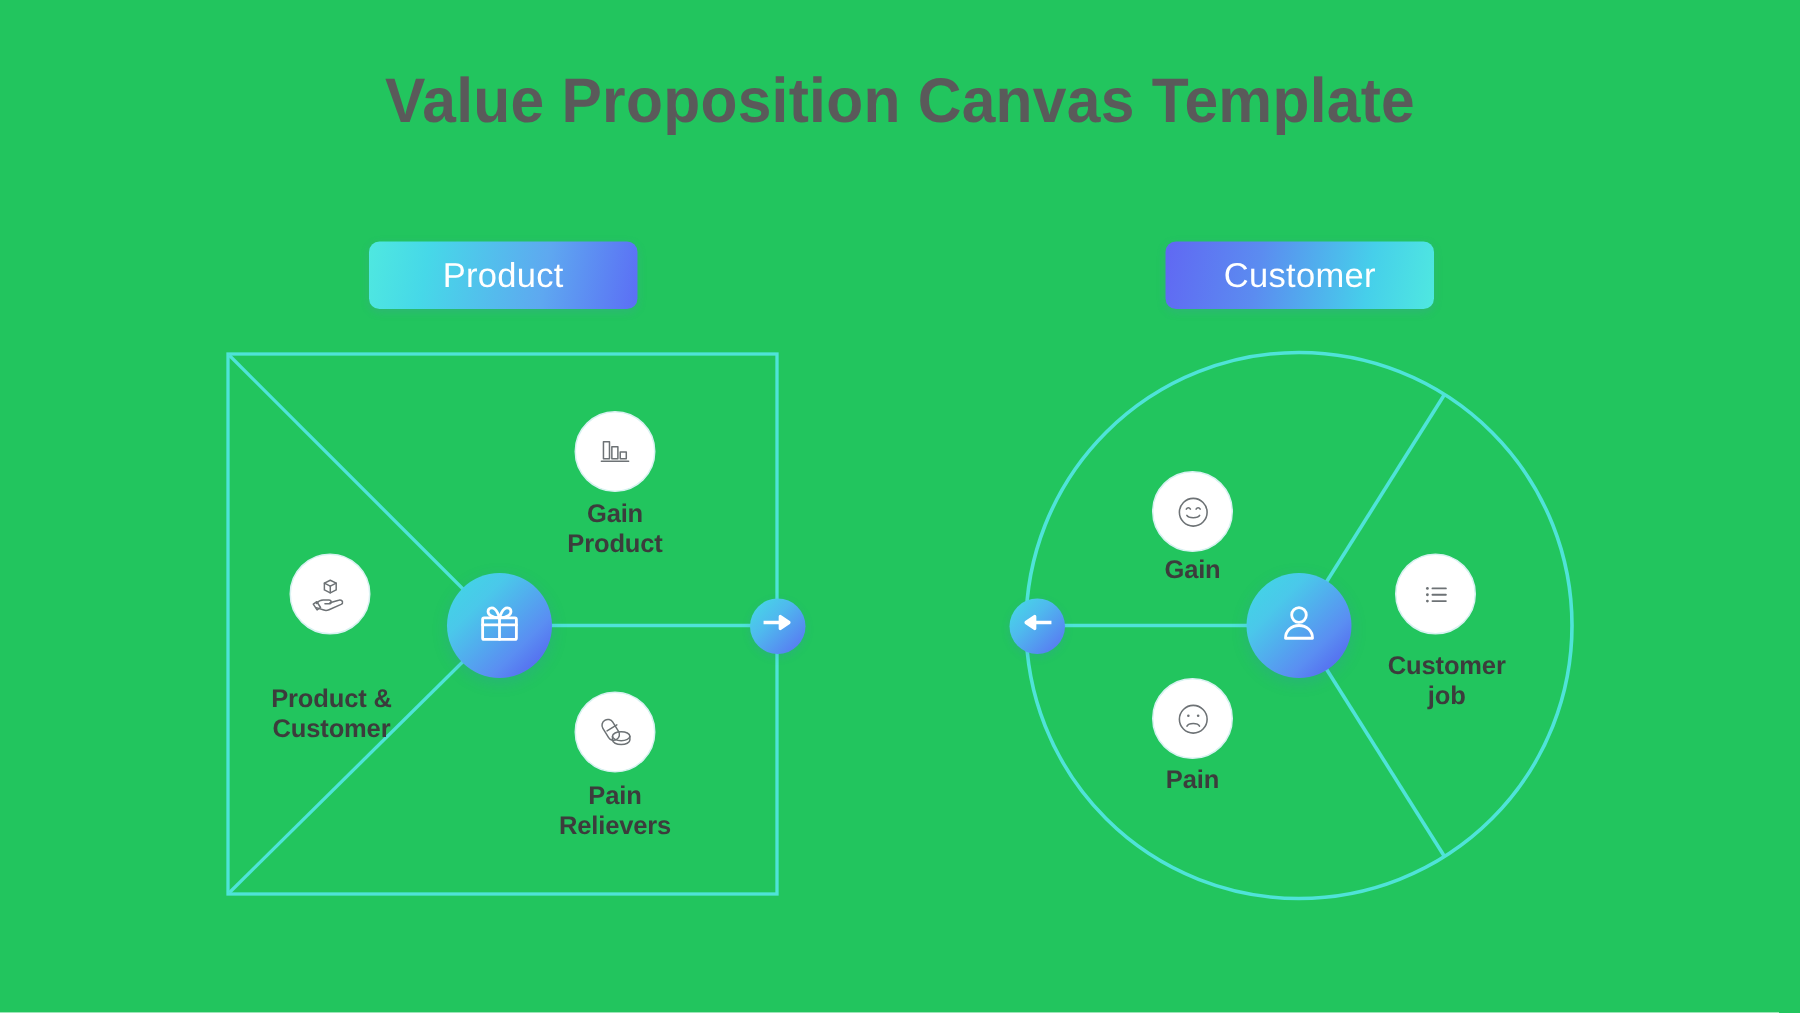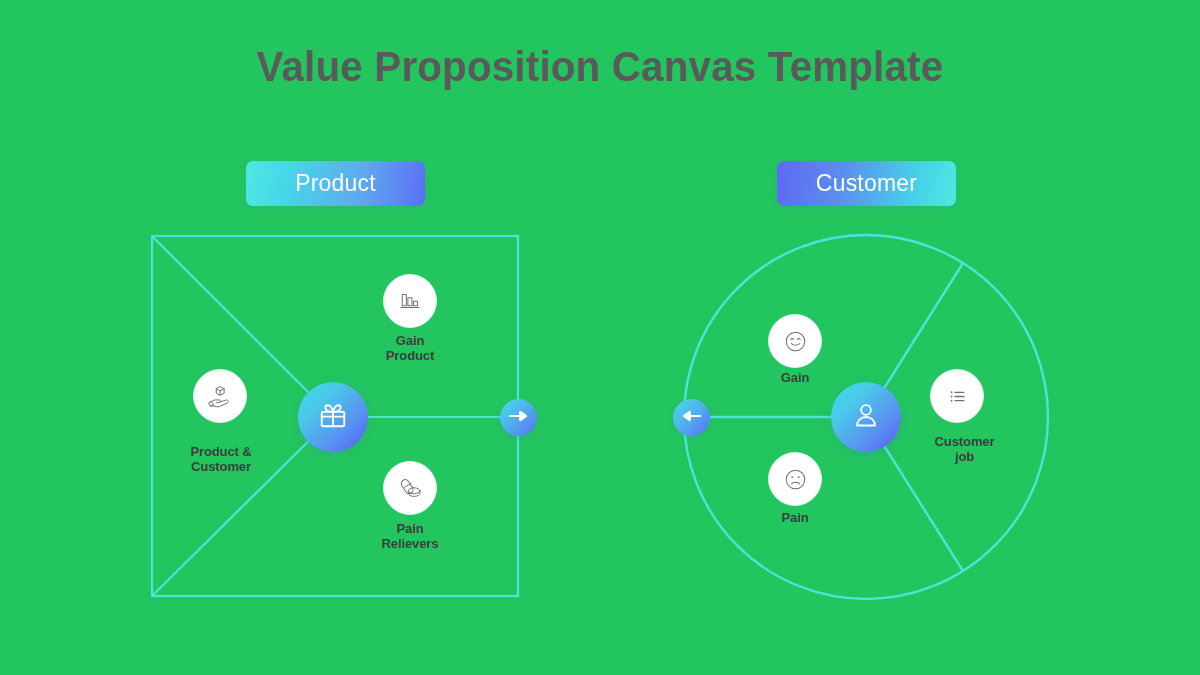--- a/index.html
+++ b/index.html
@@ -109,21 +109,21 @@
     display: flex;
     align-items: center;
     justify-content: center;
     box-shadow: 0 2px 6px rgba(70,120,220,0.2);
   }
 
   
   .label {
     position: absolute;
     text-align: center;
-    font-size: 13px;
+    font-size: 17px;
     font-weight: bold;
     color: #3c3c3c;
     line-height: 1.18;
     letter-spacing: -0.1px;
   }
 </style>
 </head>
 <body>
 
 <div id="slide">
@@ -177,21 +177,21 @@
         <path d="M16.2 6.2 L20.4 8.3 L20.4 13.1 L16.2 15.2 L12 13.1 L12 8.3 Z"></path>
         <path d="M12 8.3 L16.2 10.4 L20.4 8.3"></path>
         <line x1="16.2" y1="10.4" x2="16.2" y2="15.2"></line>
 
         <path d="M6.3 22.7 C7.6 21.2 9.3 20.2 11.1 20.2 L15.2 20.2 C16.1 20.2 16.8 20.8 16.8 21.6 C16.8 22.4 16.1 23.0 15.2 23.0 L12.4 23.0"></path>
         <path d="M16.0 22.2 L22.2 20.4 C23.4 20.0 24.6 20.6 24.9 21.5 C25.1 22.2 24.7 23.0 23.9 23.4 L15.3 27.2 C14.1 27.7 12.8 27.8 11.6 27.4 L6.2 25.7"></path>
         <path d="M4.1 23.2 L6.6 21.5 L9.3 25.6 L6.8 27.3 Z"></path>
       </svg>
     </span>
   </div>
-  <div class="label" style="left:141px; top:444px; width:160px;">
+  <div class="label" style="left:141px; top:456px; width:160px;">
     <div>Product &amp;</div>
     <div>Customer</div>
   </div>
 
   <div class="node" style="left:383px; top:274px;">
     <span>
       <svg width="28" height="28" viewBox="0 0 32 32" fill="none" stroke="#6d7275" stroke-width="1.15" stroke-linecap="round" stroke-linejoin="round">
         <rect x="7.2" y="8.5" width="4.6" height="13"></rect>
         <rect x="13.6" y="12.4" width="4.6" height="9.1"></rect>
         <rect x="20.0" y="16.3" width="4.6" height="5.2"></rect>

